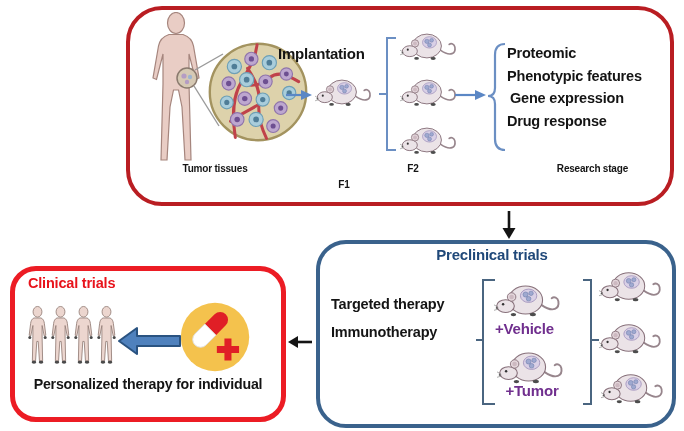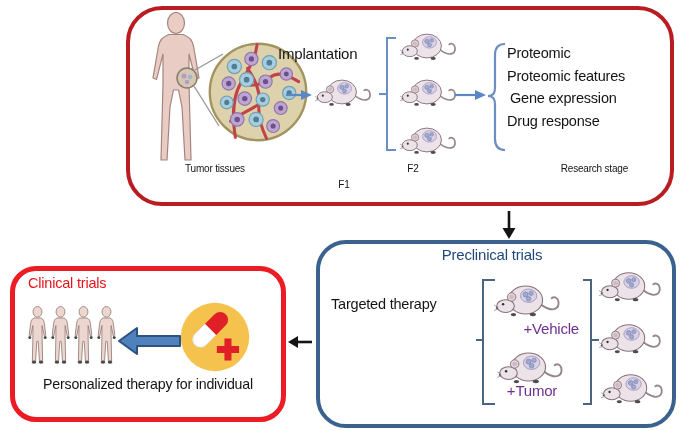--- a/index.html
+++ b/index.html
@@ -7,40 +7,40 @@
     --clinical_box_border:#ec1c24;
     --preclinical_box_border:#3a628c;
     --preclinical_title:#1f4879;
     --clinical_title:#e8131b;
     --treatment_label:#702f8e;
     --black_text:#141414;
   }
   html,body{margin:0;padding:0;background:#fff;}
   #stage{
     position:relative;width:684px;height:431px;background:#ffffff;overflow:hidden;
-    font-family:"Liberation Sans", sans-serif;font-weight:normal;color:var(--black_text);
+    font-family:"Liberation Sans", sans-serif;font-weight:bold;color:var(--black_text);
   }
   .panel{position:absolute;background:#fff;z-index:1;}
   #top-box{left:126px;top:6px;width:540px;height:192px;border:4px solid var(--top_box_border);border-radius:36px;}
   #preclinical-box{left:316px;top:240px;width:352px;height:180px;border:4px solid var(--preclinical_box_border);border-radius:30px;}
   #clinical-box{left:10px;top:266px;width:266px;height:146px;border:5px solid var(--clinical_box_border);border-radius:26px;}
   .icon{position:absolute;z-index:4;}
   #overlay{position:absolute;left:0;top:0;z-index:5;pointer-events:none;}
   .txt{position:absolute;z-index:6;white-space:nowrap;letter-spacing:-0.2px;}
   .lbl{font-size:10px;}
   #implantation-label{left:278px;top:45px;width:100px;font-size:15px;}
   #tumor-tissues-label{left:150px;top:163px;width:130px;text-align:center;}
   #f1-label{left:324px;top:163px;width:40px;text-align:center;margin-top:16px;}
   #f2-label{left:393px;top:163px;width:40px;text-align:center;}
   #research-stage-label{left:498px;top:163px;width:130px;text-align:right;}
   #research-list{left:507px;top:42px;font-size:14.5px;line-height:22.6px;}
   #research-list div:nth-child(3){padding-left:3px;}
   #preclinical-title{left:316px;top:246px;width:352px;text-align:center;font-size:15px;color:var(--preclinical_title);}
   #therapy-list{left:331px;top:290px;font-size:14.5px;line-height:28px;}
-  #vehicle-label{left:495px;top:320px;width:84px;text-align:right;font-size:15px;color:var(--treatment_label);}
+  #vehicle-label{left:495px;top:320px;width:84px;text-align:left;font-size:15px;color:var(--treatment_label);}
   #drug-label{left:495px;top:382px;width:74px;text-align:center;font-size:15px;color:var(--treatment_label);}
   #clinical-title{left:28px;top:275px;font-size:14.5px;color:var(--clinical_title);}
   #personalized-caption{left:10px;top:376px;width:276px;text-align:center;font-size:14.2px;}
 </style>
 </head>
 <body>
 
 <div id="stage">
 
   <svg width="0" height="0" style="position:absolute" aria-hidden="true">
@@ -213,29 +213,30 @@
   </svg>
 
   <div class="txt" id="implantation-label">Implantation</div>
   <div class="txt lbl" id="tumor-tissues-label">Tumor tissues</div>
   <div class="txt lbl" id="f1-label">F1</div>
   <div class="txt lbl" id="f2-label">F2</div>
   <div class="txt lbl" id="research-stage-label">Research stage</div>
 
   <div class="txt" id="research-list">
     <div>Proteomic</div>
-    <div>Proteomic features</div>
+    <div>Phenotypic features</div>
     <div>Gene expression</div>
     <div>Drug response</div>
   </div>
 
   <div class="txt" id="preclinical-title">Preclinical trials</div>
 
   <div class="txt" id="therapy-list">
     <div>Targeted therapy</div>
+    <div>Immunotherapy</div>
   </div>
 
   <div class="txt" id="vehicle-label">+Vehicle</div>
   <div class="txt" id="drug-label">+Tumor</div>
 
   <div class="txt" id="clinical-title">Clinical trials</div>
   <div class="txt" id="personalized-caption">Personalized therapy for individual</div>
 
 </div>
 

